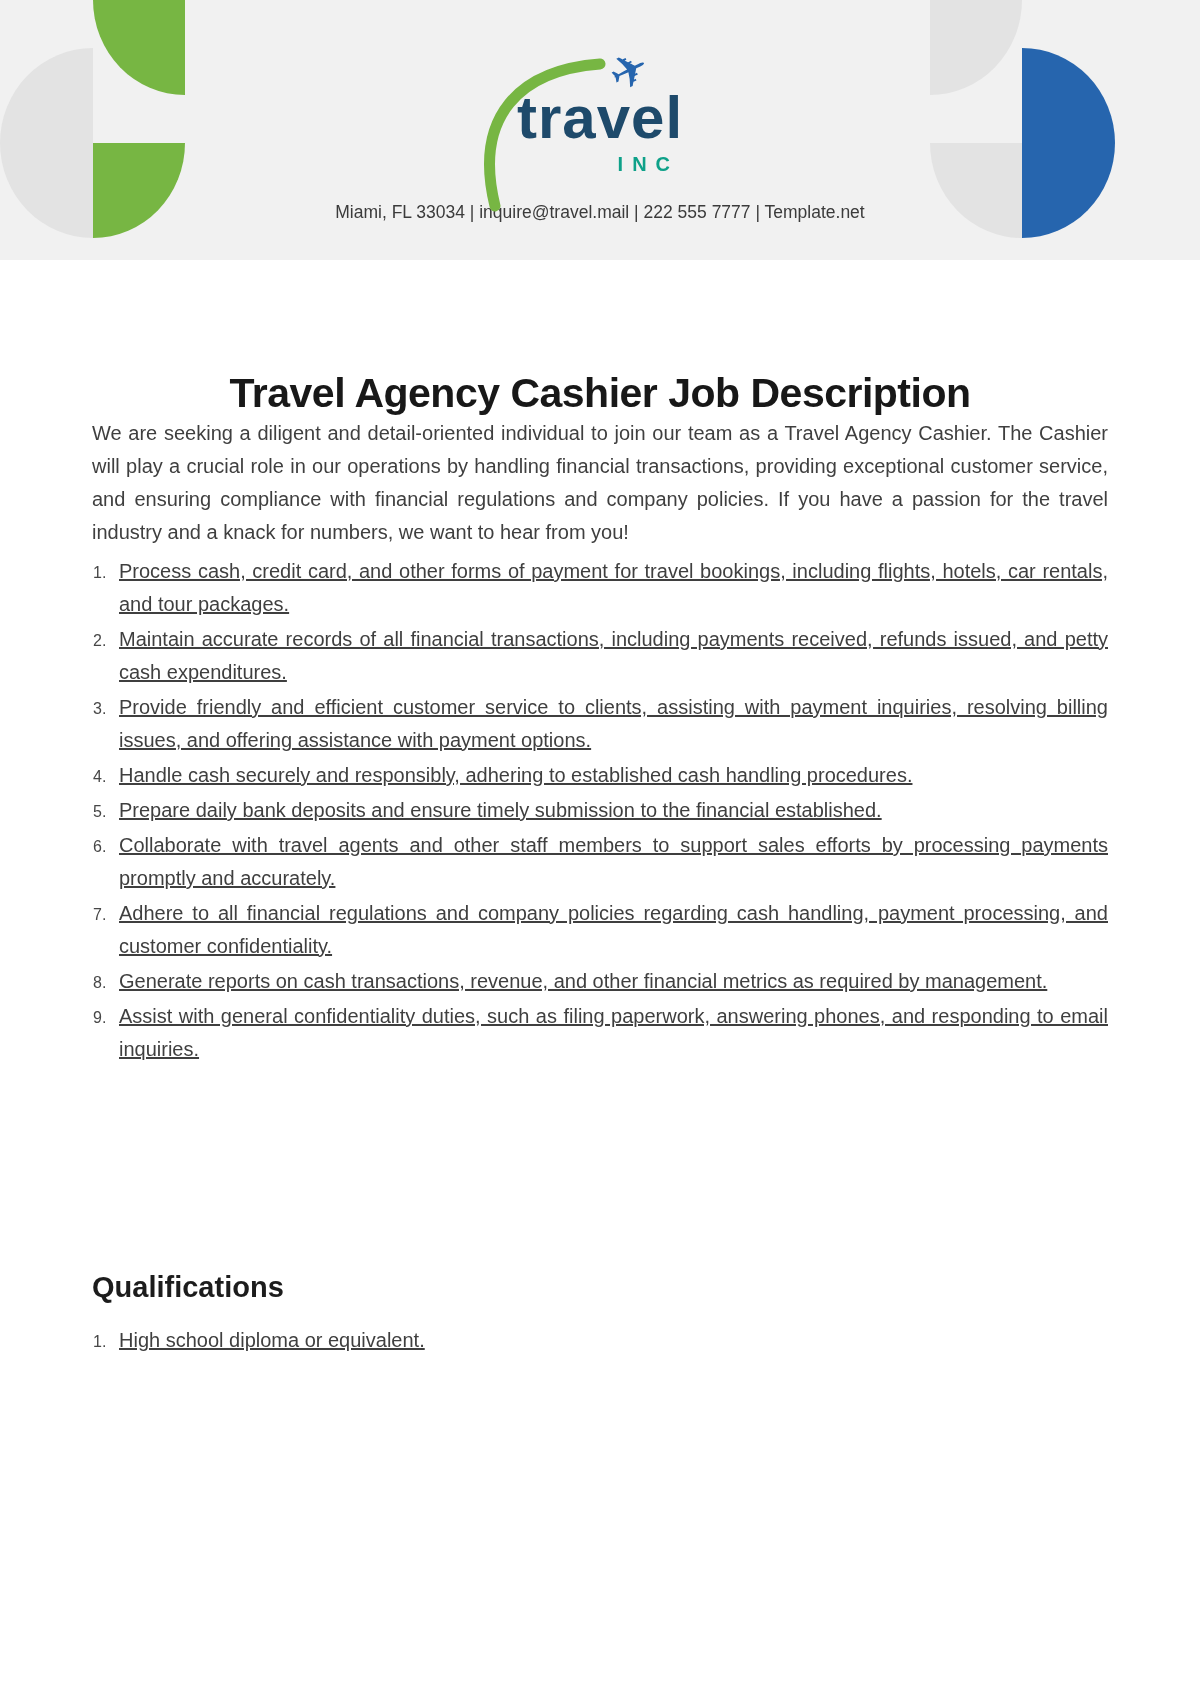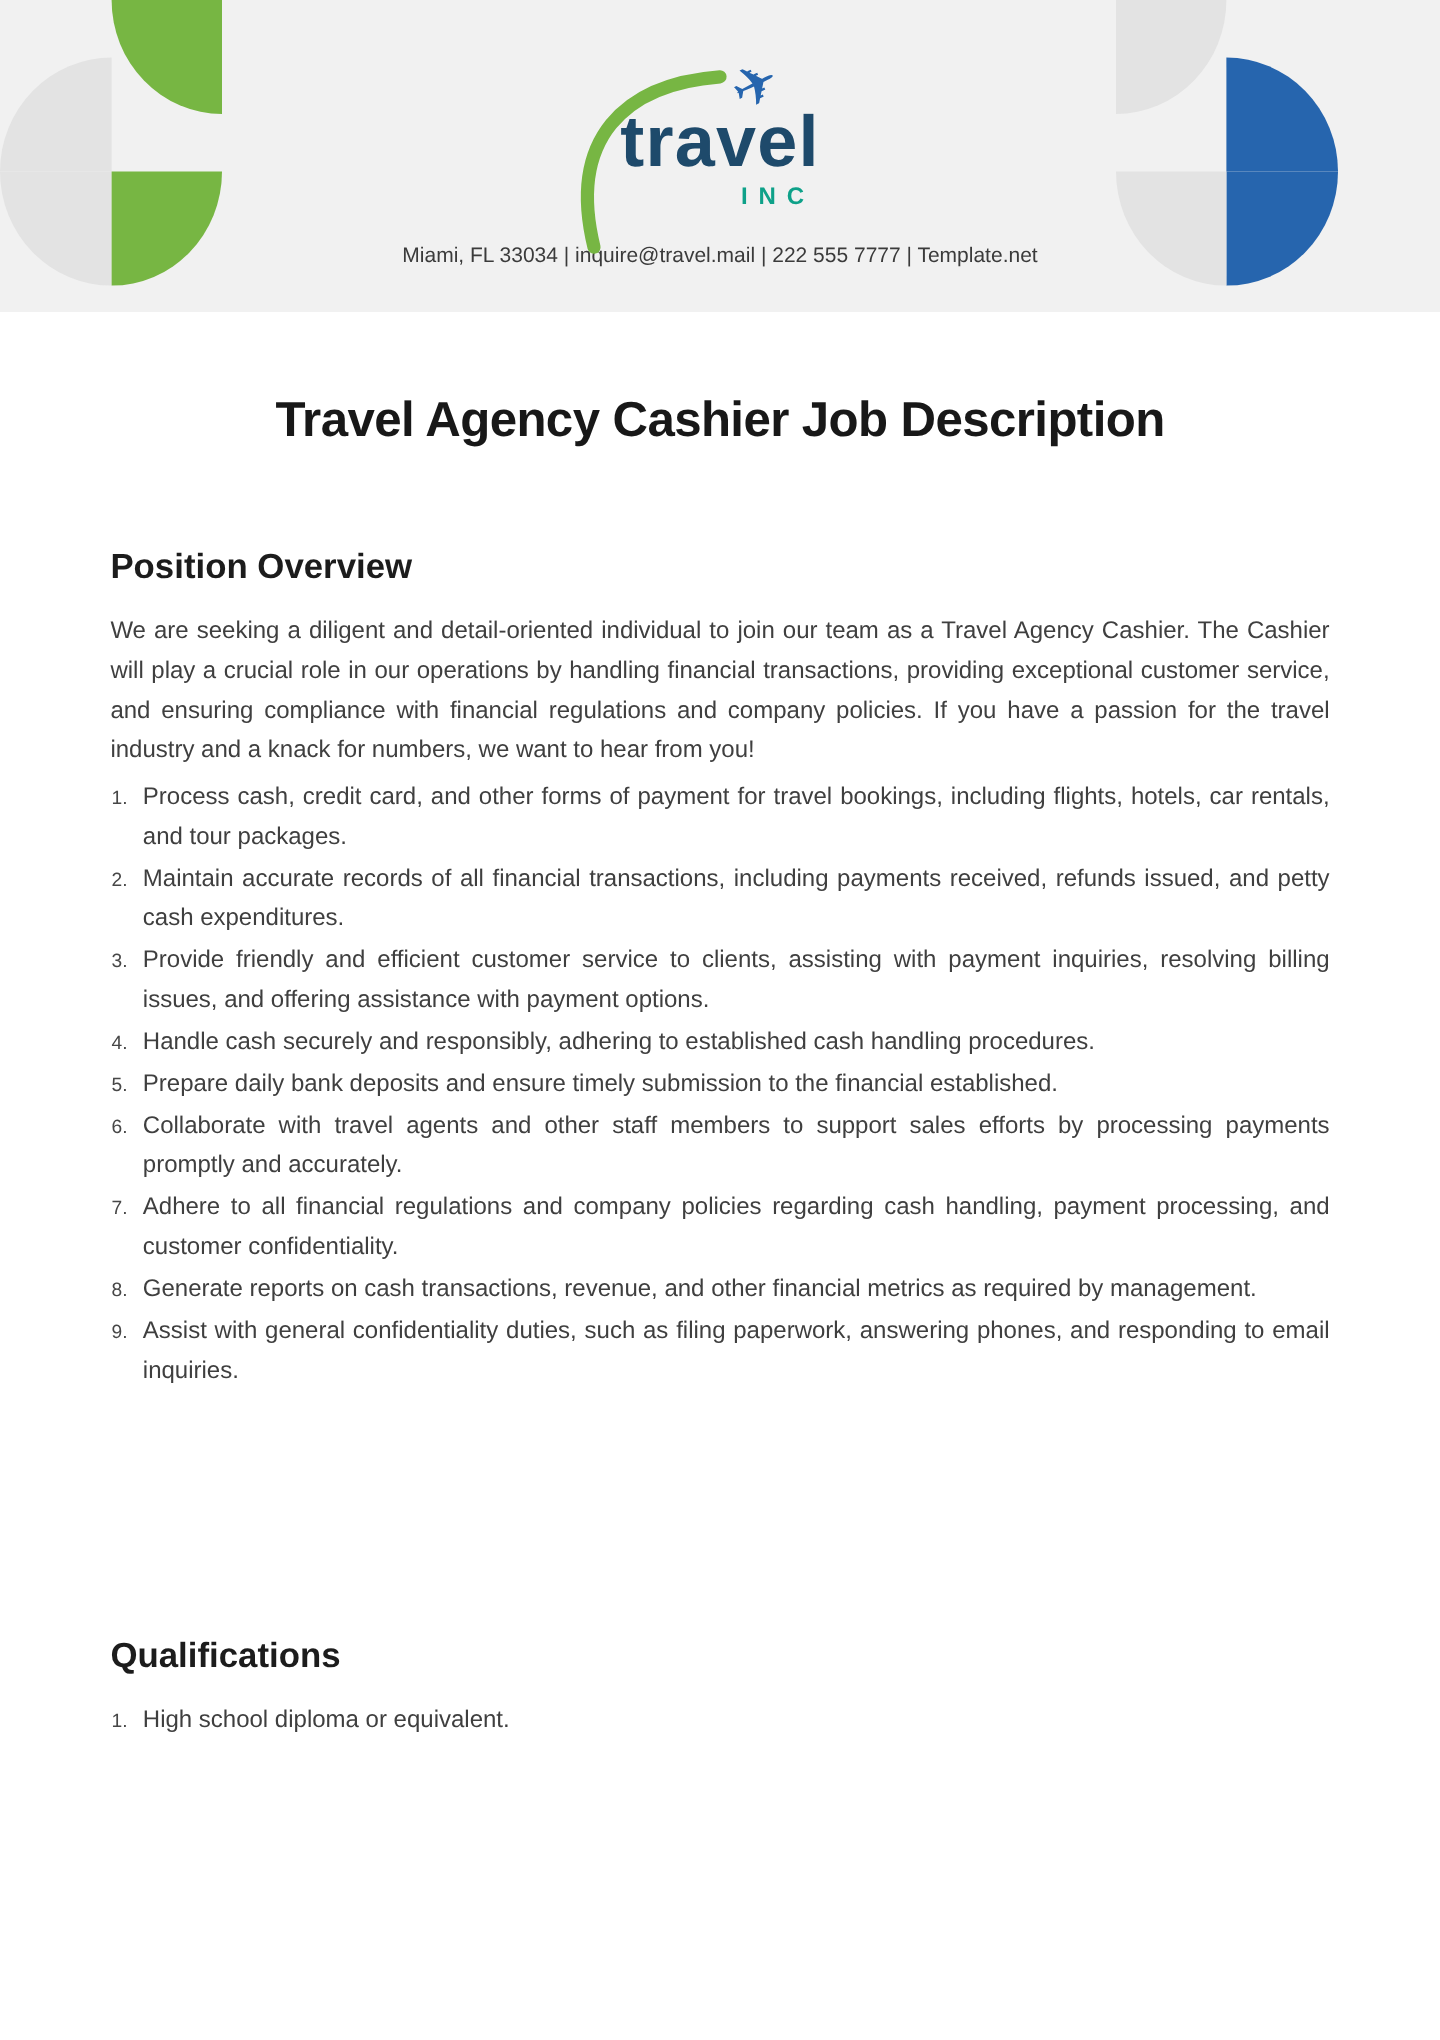--- a/index.html
+++ b/index.html
@@ -72,21 +72,21 @@
   .swoosh { position: absolute; left: -52px; top: -34px; }
   .contact {
     margin-top: 26px;
     font-size: 17.5px;
     color: #3b3b3b;
   }
 
   
   main { padding: 0 92px; }
   h1.doc-title {
-    margin-top: 66px;
+    margin-top: 110px;
     text-align: center;
     font-size: 41px;
     font-weight: 700;
     letter-spacing: -0.5px;
     color: #181818;
   }
   h2.section-heading {
     margin: 84px 0 20px;
     font-size: 29px;
     font-weight: 700;
@@ -102,20 +102,21 @@
   ol.doc-list { list-style: none; counter-reset: n; margin-top: 6px; }
   ol.doc-list li {
     counter-increment: n;
     position: relative;
     padding-left: 27px;
     margin-bottom: 2px;
     font-size: 20px;
     line-height: 33px;
     text-align: justify;
     color: #3f3f3f;
+    text-decoration: underline;
   }
   ol.doc-list li::before {
     content: counter(n) ".";
     position: absolute;
     left: 1px;
     top: 1px;
     font-size: 16px;
     color: #474747;
   }
 </style>
@@ -146,21 +147,20 @@
       <span class="inc">INC</span>
     </div>
     <div class="contact">Miami, FL 33034 | inquire@travel.mail | 222 555 7777 | Template.net</div>
   </div>
 </header>
 
 <main>
   <h1 class="doc-title">Travel Agency Cashier Job Description</h1>
 
   <section>
-    <h2 class="section-heading">Position Overview</h2>
     <p class="body-text">We are seeking a diligent and detail-oriented individual to join our team as a Travel Agency Cashier. The Cashier will play a crucial role in our operations by handling financial transactions, providing exceptional customer service, and ensuring compliance with financial regulations and company policies. If you have a passion for the travel industry and a knack for numbers, we want to hear from you!</p>
   </section>
 
   <section>
     <ol class="doc-list">
         <li>Process cash, credit card, and other forms of payment for travel bookings, including flights, hotels, car rentals, and tour packages.</li>
         <li>Maintain accurate records of all financial transactions, including payments received, refunds issued, and petty cash expenditures.</li>
         <li>Provide friendly and efficient customer service to clients, assisting with payment inquiries, resolving billing issues, and offering assistance with payment options.</li>
         <li>Handle cash securely and responsibly, adhering to established cash handling procedures.</li>
         <li>Prepare daily bank deposits and ensure timely submission to the financial established.</li>

